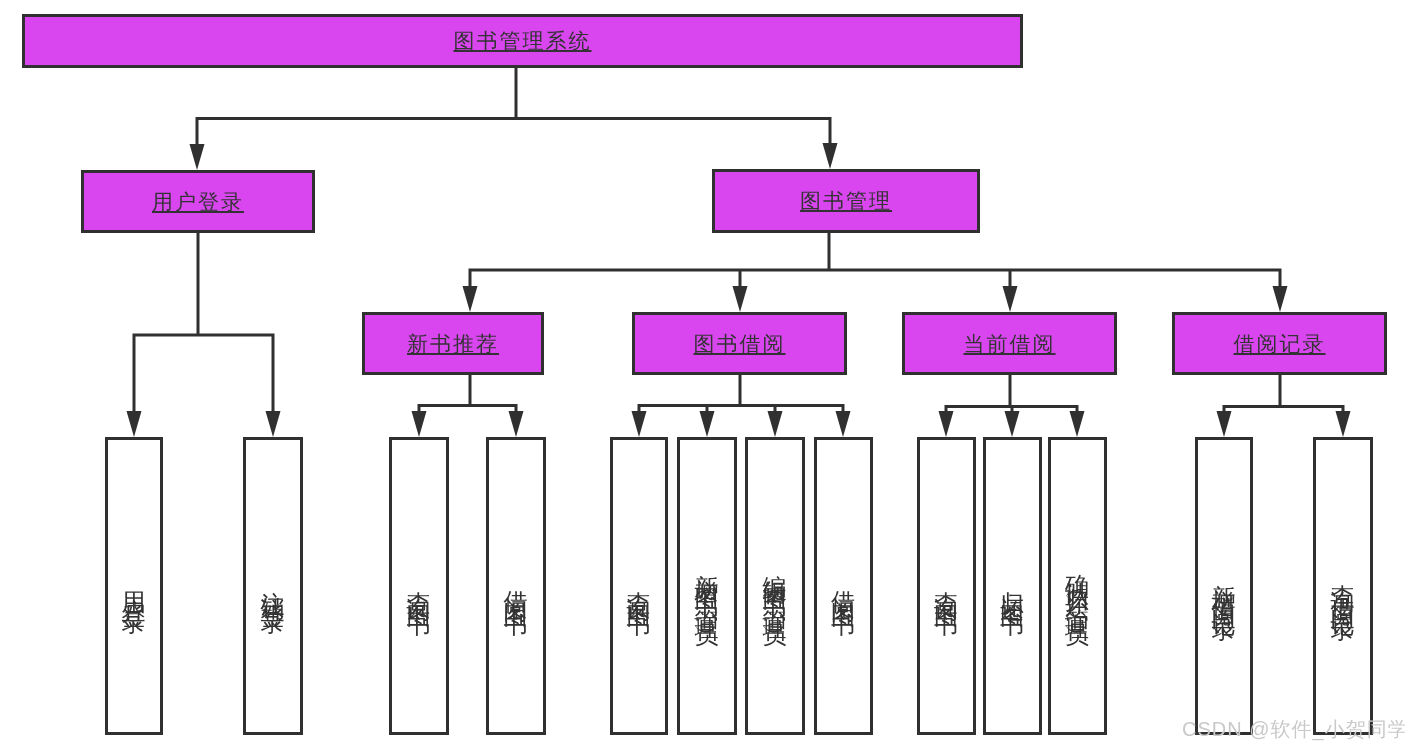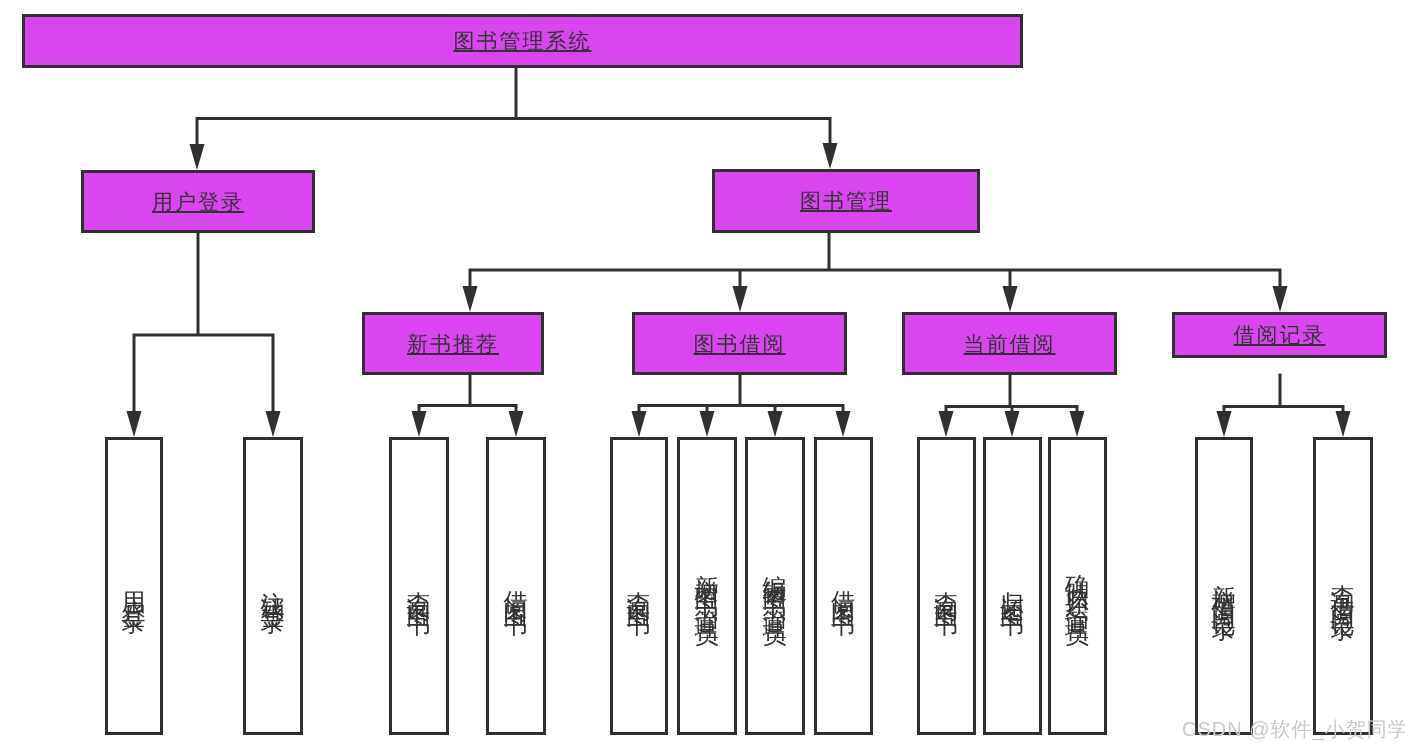--- a/index.html
+++ b/index.html
@@ -99,21 +99,21 @@
   </svg>
 
   <div class="hbox" style="left:22px; top:14px; width:1001px; height:54px;">图书管理系统</div>
 
   <div class="hbox" style="left:81px; top:170px; width:234px; height:63px;">用户登录</div>
   <div class="hbox" style="left:712px; top:169px; width:268px; height:64px;">图书管理</div>
 
   <div class="hbox" style="left:362px; top:312px; width:182px; height:63px;">新书推荐</div>
   <div class="hbox" style="left:902px; top:312px; width:215px; height:63px;">当前借阅</div>
   <div class="hbox" style="left:632px; top:312px; width:215px; height:63px;">图书借阅</div>
-  <div class="hbox" style="left:1172px; top:312px; width:215px; height:46px;">借阅记录</div>
+  <div class="hbox" style="left:1172px; top:312px; width:215px; height:63px;">借阅记录</div>
 
   <div class="vbox" style="left:105px; top:437px; width:58px; height:298px;">
     <span class="vtext">用户登录</span>
   </div>
   <div class="vbox" style="left:243px; top:437px; width:60px; height:298px;">
     <span class="vtext">注销登录</span>
   </div>
 
   <div class="vbox" style="left:389px; top:437px; width:60px; height:298px;">
     <span class="vtext">查询图书</span>

